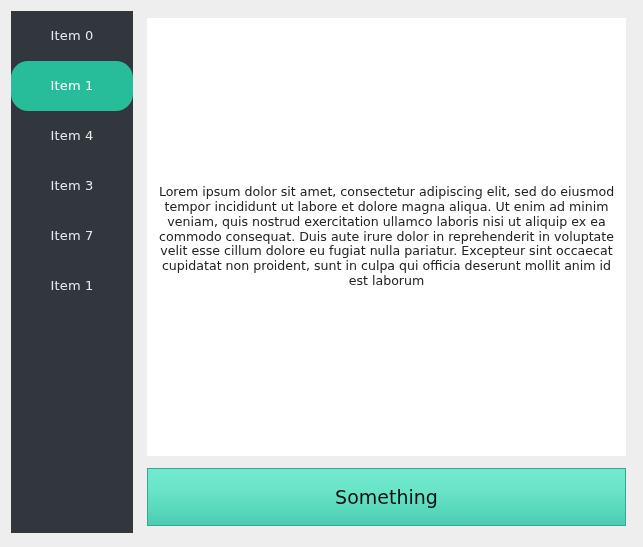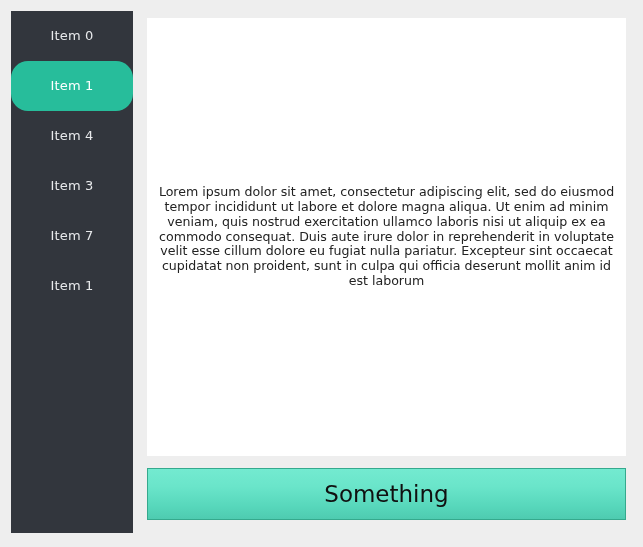--- a/index.html
+++ b/index.html
@@ -67,26 +67,26 @@
     font-size: 12.6px;
     line-height: 14.8px;
   }
 
   
   #action-button {
     position: absolute;
     left: 147px;
     top: 468px;
     width: 479px;
-    height: 52px;
+    height: 58px;
     box-sizing: border-box;
     border: 1px solid #35a98d;
     background: linear-gradient(180deg, #73ead0 0%, #6ae5ca 35%, #57d7bb 75%, #4ecbb0 100%);
     color: #101010;
-    font-size: 23px;
+    font-size: 19px;
     font-family: "DejaVu Sans", "Liberation Sans", sans-serif;
     display: flex;
     align-items: center;
     justify-content: center;
     cursor: pointer;
     padding: 0;
   }
 </style>
 </head>
 <body>

